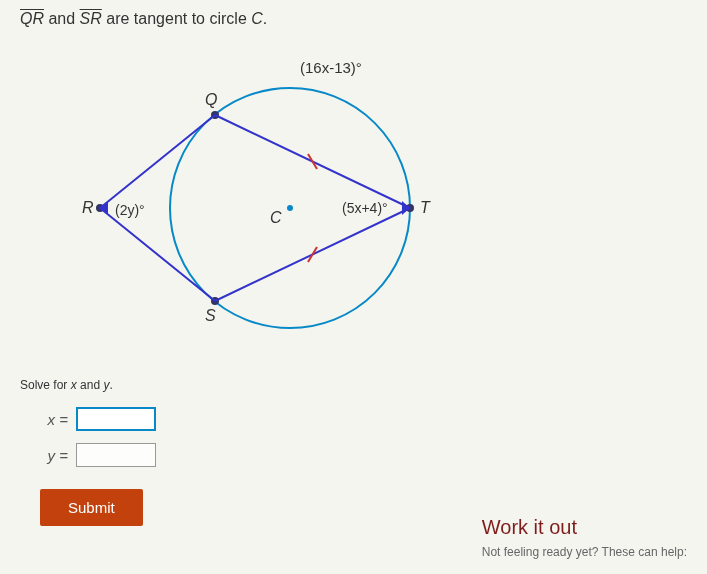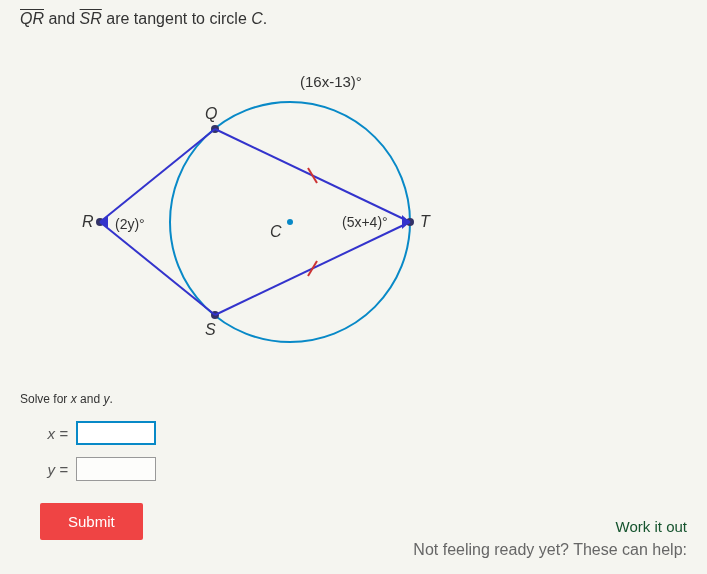--- a/index.html
+++ b/index.html
@@ -7,21 +7,21 @@
       font-family: Arial, sans-serif;
       background: #f5f5f0;
       width: 707px;
       height: 574px;
       padding: 10px 20px;
       position: relative;
     }
     .problem-text {
       font-size: 16px;
       color: #333;
-      margin-bottom: 24px;
+      margin-bottom: 10px;
     }
     .overline {
       text-decoration: overline;
       font-style: italic;
     }
     .italic { font-style: italic; }
     .diagram-container {
       width: 100%;
       height: 330px;
       position: relative;
@@ -52,46 +52,46 @@
       border: 1px solid #999;
       background: #fdfdfb;
       padding: 2px 4px;
       font-size: 14px;
     }
     .answer-input.active {
       border: 2px solid #0889c7;
       background: #fff;
     }
     .submit-btn {
-      background: #ef4444;
+      background: #c2410c;
       color: white;
       border: none;
       padding: 10px 28px;
       font-size: 15px;
       cursor: pointer;
       margin-left: 20px;
       margin-top: 10px;
       border-radius: 2px;
     }
     .help-section {
       position: absolute;
       right: 20px;
       bottom: 15px;
       text-align: left;
     }
     .work-it-out {
-      color: #14532d;
-      font-size: 15px;
+      color: #7f1d1d;
+      font-size: 20px;
       margin-bottom: 6px;
       cursor: pointer;
-      text-align: right;
+      text-align: left;
     }
     .help-text {
       color: #666;
-      font-size: 16px;
+      font-size: 12px;
     }
     svg { display: block; }
   </style>
 </head>
 <body>
 
 
 
 <div class="problem-text">
   <span class="overline">QR</span><span> and </span><span class="overline">SR</span><span> are tangent to circle </span><span class="italic">C</span><span>.</span>

